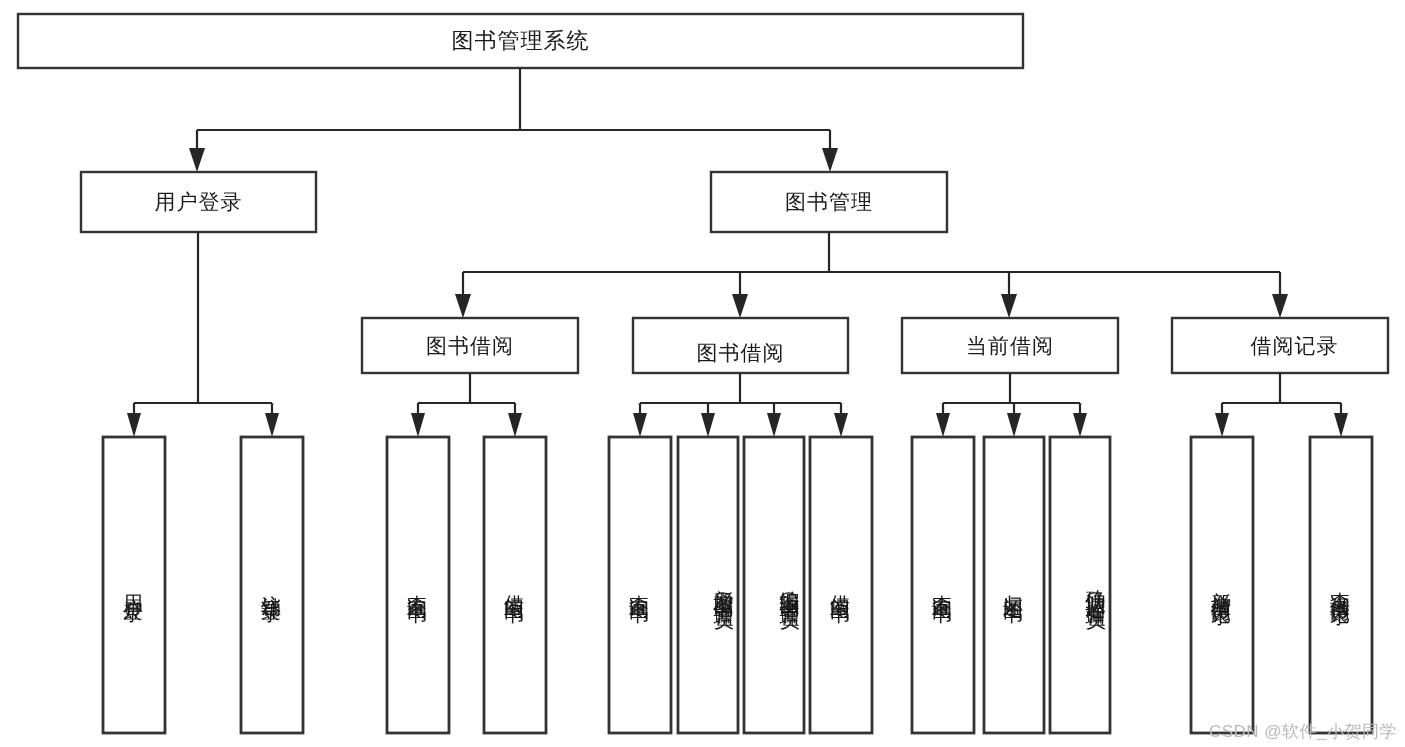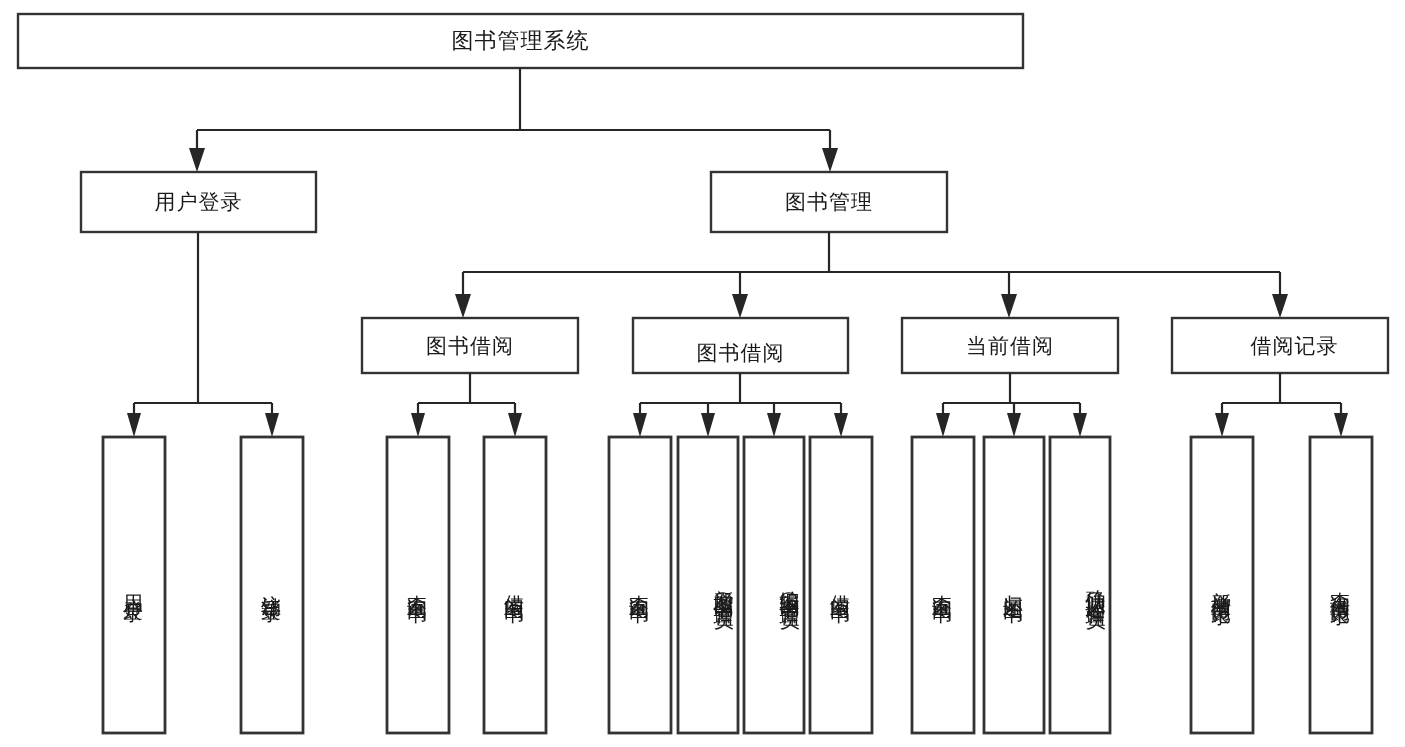--- a/index.html
+++ b/index.html
@@ -217,14 +217,15 @@
   <div class="leaf-label" style="left:744px; top:445px; width:60px; height:284px;">编辑图书（管理员）</div>
   <div class="leaf-label centered" style="left:810px; top:437px; width:62px; height:296px;">借阅图书</div>
 
   <div class="leaf-label centered" style="left:912px; top:437px; width:62px; height:296px;">查询图书</div>
   <div class="leaf-label centered" style="left:984px; top:437px; width:60px; height:296px;">归还图书</div>
   <div class="leaf-label" style="left:1050px; top:445px; width:60px; height:284px;">确认归还（管理员）</div>
 
   <div class="leaf-label centered" style="left:1191px; top:437px; width:62px; height:296px;">新增借阅记录</div>
   <div class="leaf-label centered" style="left:1310px; top:437px; width:62px; height:296px;">查询借阅记录</div>
 
+  <div class="watermark">CSDN @软件_小贺同学</div>
 
 </div>
 
 </body></html>

